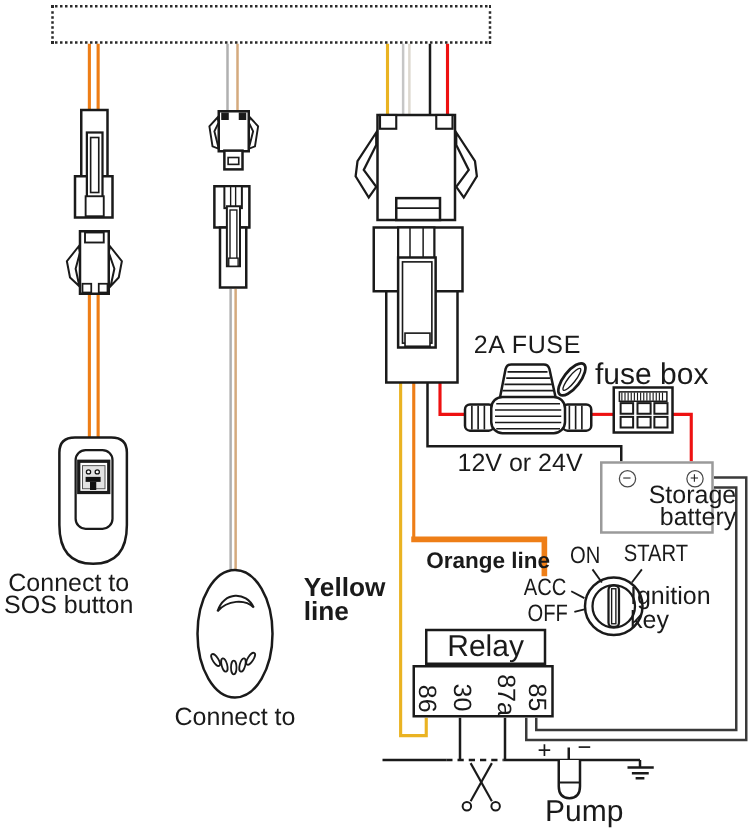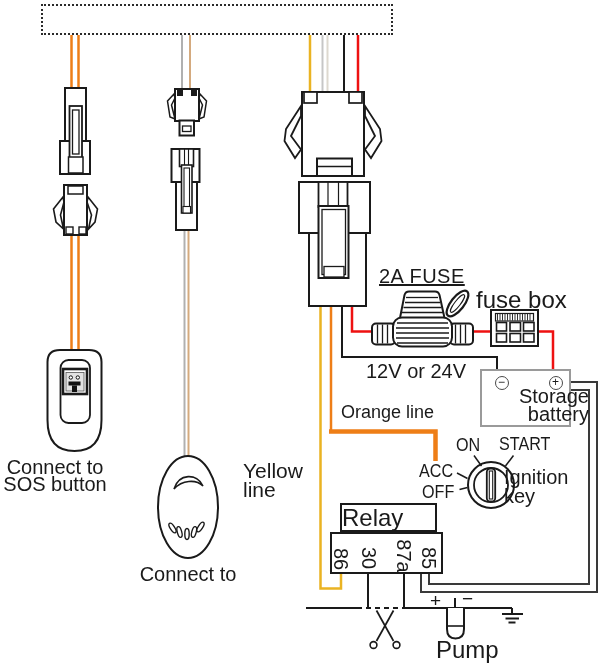--- a/index.html
+++ b/index.html
@@ -5,33 +5,33 @@
   html,body{margin:0;padding:0;background:#fff;}
   .stage{position:relative;width:604px;height:663px;background:#ffffff;
          font-family:"Liberation Sans",sans-serif;color:#1a1a1a;overflow:hidden;}
   svg.layer{position:absolute;left:0;top:0;z-index:1;}
   .lbl{position:absolute;white-space:nowrap;z-index:3;line-height:1;}
   .lbl2{position:absolute;z-index:3;}
   .dashed-box{position:absolute;left:41px;top:4px;width:352px;height:31px;
               border:2px dotted #2a2a2a;box-sizing:border-box;z-index:2;background:#fff;}
   .relay-label-box{position:absolute;left:340px;top:503px;width:97px;height:29px;
               border:2px solid #1a1a1a;box-sizing:border-box;background:#fff;z-index:2;
-              display:flex;align-items:center;font-size:24px;}
+              display:flex;align-items:center;justify-content:center;font-size:24px;}
   .relay-body{position:absolute;left:330px;top:532px;width:113px;height:42px;
               border:2px solid #1a1a1a;box-sizing:border-box;background:#fff;z-index:2;}
   .pin{position:absolute;width:44px;height:22px;z-index:3;font-size:20px;
        display:flex;align-items:center;justify-content:center;transform:rotate(90deg);}
   .battery{position:absolute;left:480px;top:369px;width:91px;height:58px;
            border:2px solid #9a9a9a;box-sizing:border-box;background:#fff;z-index:2;}
   .battery .bat-text{position:absolute;left:0;top:16px;width:100%;text-align:right;
            font-size:20px;line-height:18px;padding-left:20px;}
   .term{position:absolute;width:14px;height:14px;border:1.5px solid #4a4a4a;border-radius:50%;
         box-sizing:border-box;font-size:12px;line-height:10px;text-align:center;background:#fff;}
   .narrow{transform:scaleX(.85);transform-origin:left top;}
-  .b{font-weight:normal;}
+  .b{font-weight:bold;margin-top:36px;}
 </style>
 </head>
 <body>
 
 <div class="stage">
 
   <div class="dashed-box"></div>
 
   <svg class="layer" width="604" height="663" viewBox="0 0 604 663">
 
@@ -268,29 +268,29 @@
 
   <div class="lbl2" style="left:-2px;top:459px;width:114px;text-align:center;font-size:20px;line-height:17px;">
     <div>Connect to</div>
     <div>SOS button</div>
   </div>
 
   <div class="lbl2" style="left:126px;top:566px;width:124px;text-align:center;font-size:20px;line-height:17px;">
     <div>Connect to</div>
   </div>
 
-  <div class="lbl" style="left:379px;top:266px;font-size:20px;letter-spacing:.5px;text-decoration:underline;">2A FUSE</div>
+  <div class="lbl" style="left:379px;top:266px;font-size:20px;letter-spacing:.5px;">2A FUSE</div>
 
   <div class="lbl" style="left:476px;top:288px;font-size:24px;">fuse box</div>
 
   <div class="lbl" style="left:366px;top:361px;font-size:20px;">12V or 24V</div>
 
   <div class="lbl b" style="left:341px;top:403px;font-size:18px;">Orange line</div>
 
-  <div class="lbl2" style="left:243px;top:461px;font-size:21px;line-height:19px;">
+  <div class="lbl2" style="left:243px;top:461px;font-size:21px;line-height:19px;font-weight:bold;">
     <div>Yellow</div>
     <div>line</div>
   </div>
 
   <div class="lbl narrow" style="left:456px;top:435px;font-size:19px;">ON</div>
   <div class="lbl narrow" style="left:499px;top:434px;font-size:19px;">START</div>
   <div class="lbl narrow" style="left:419px;top:461px;font-size:19px;">ACC</div>
   <div class="lbl narrow" style="left:422px;top:482px;font-size:19px;">OFF</div>
 
   <div class="lbl2" style="left:504px;top:468px;font-size:20px;line-height:19px;">

